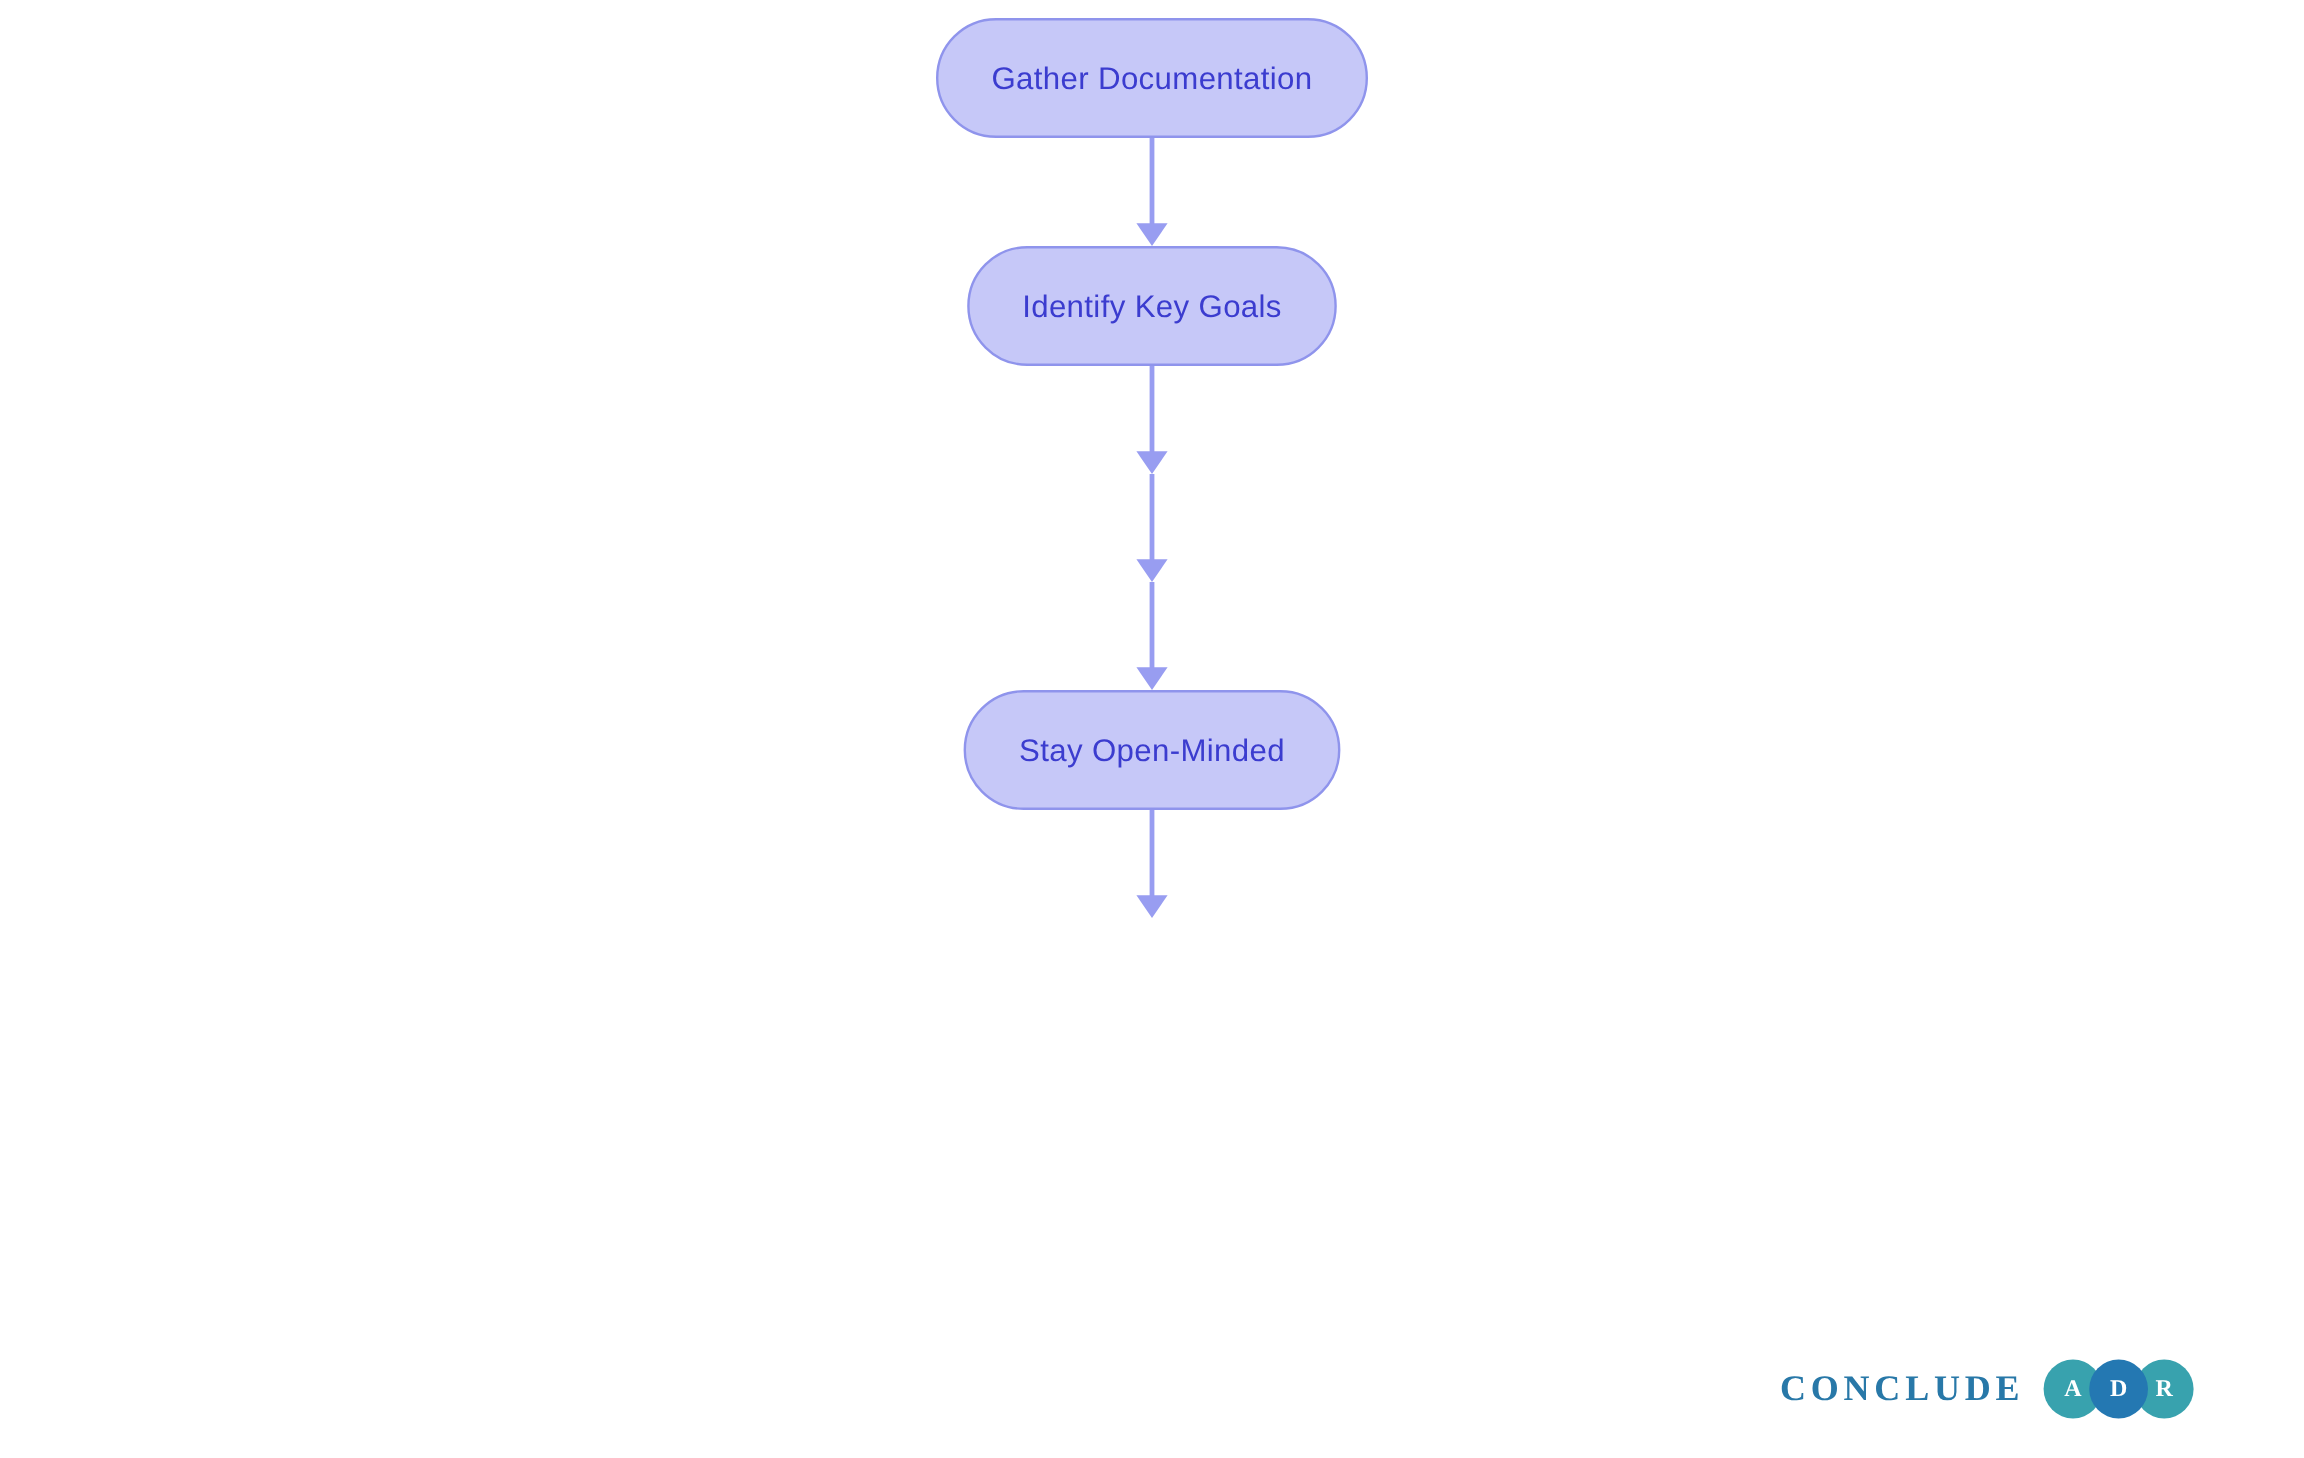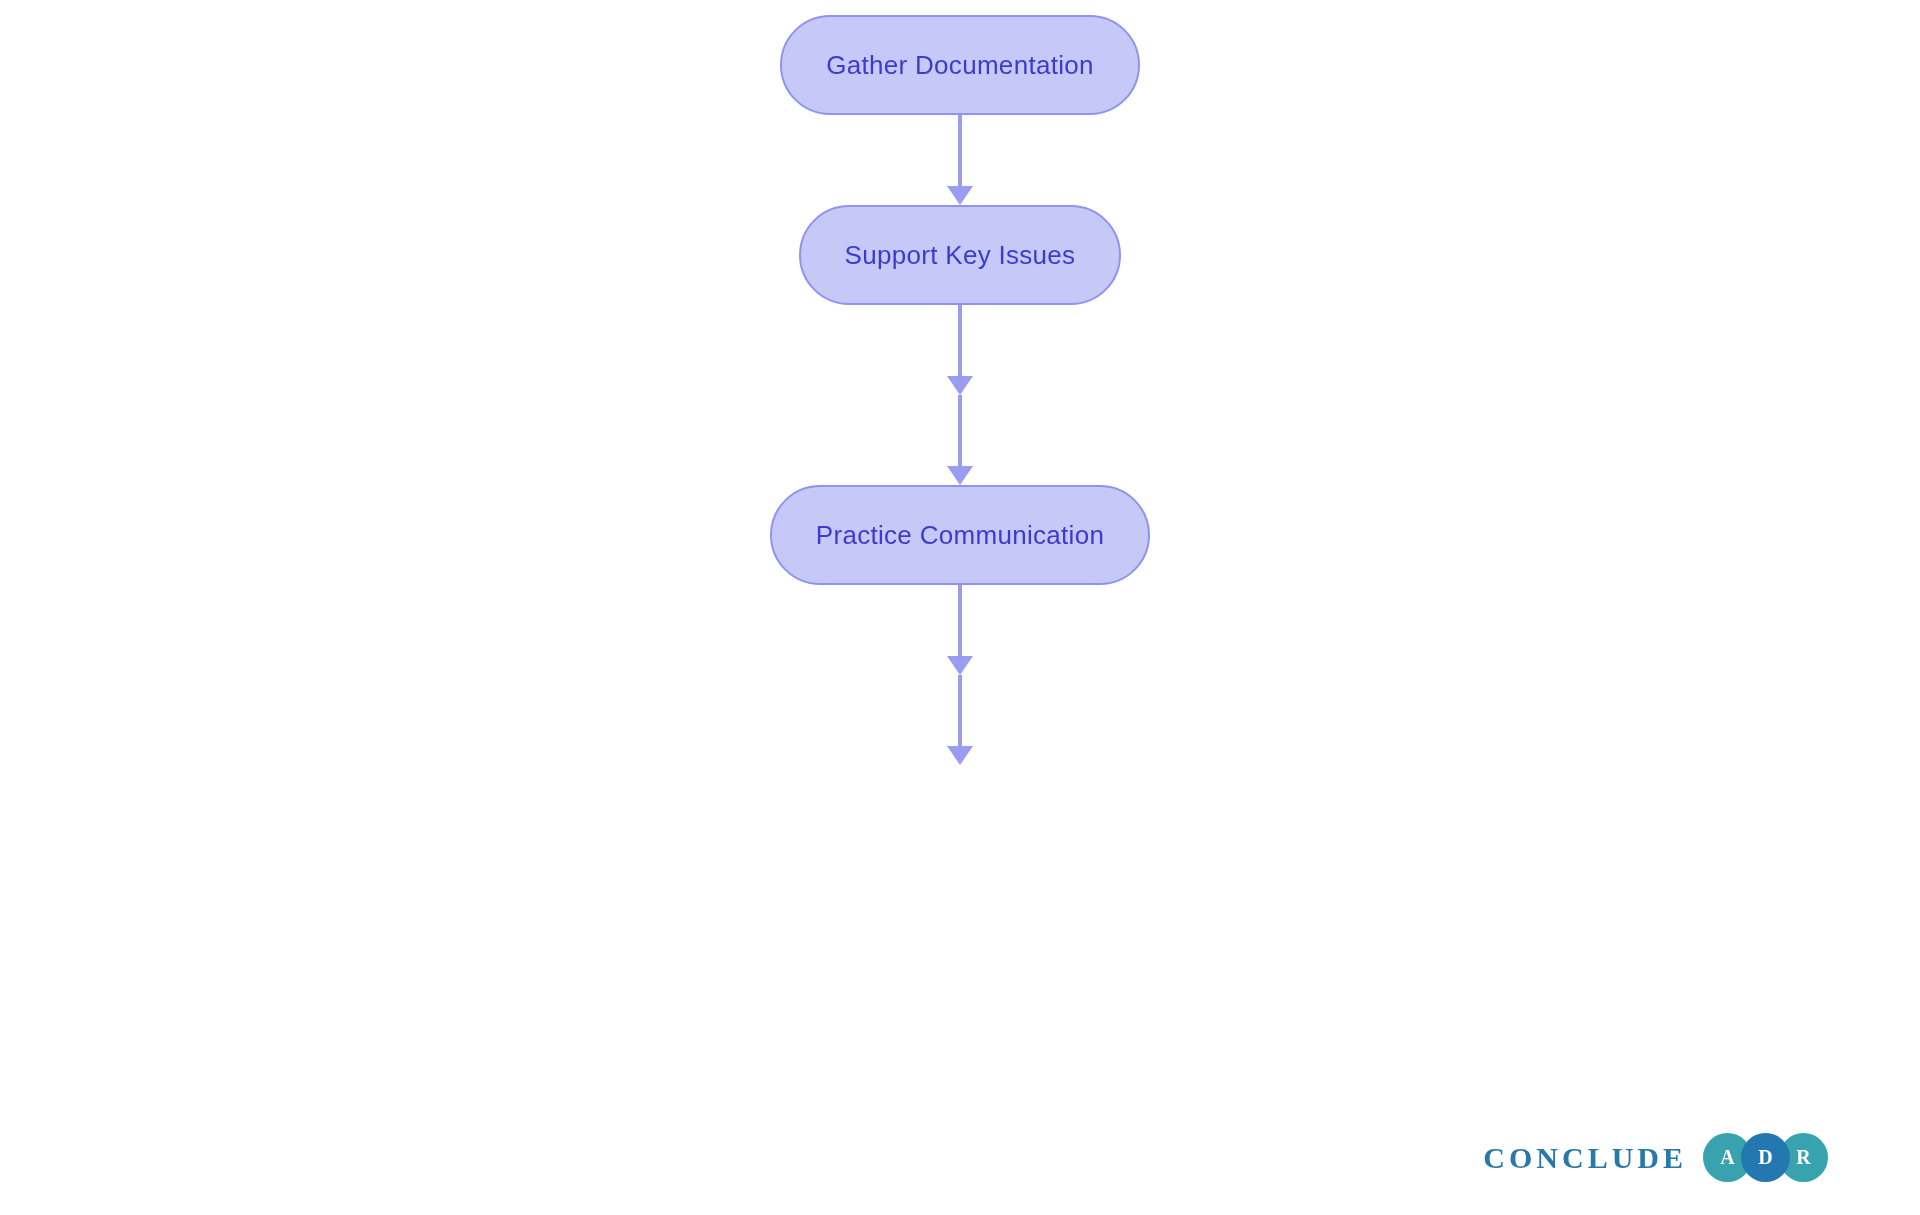--- a/index.html
+++ b/index.html
@@ -108,40 +108,40 @@
 
   <div class="flow">
 
     <div class="node">Gather Documentation</div>
 
     <div class="arrow">
       <div class="arrow-line"></div>
       <div class="arrow-head"></div>
     </div>
 
-    <div class="node">Support Key Issues</div>
+    <div class="node">Identify Key Goals</div>
 
     <div class="arrow">
       <div class="arrow-line"></div>
       <div class="arrow-head"></div>
     </div>
 
 
     <div class="arrow">
       <div class="arrow-line"></div>
       <div class="arrow-head"></div>
     </div>
 
-    <div class="node">Practice Communication</div>
 
     <div class="arrow">
       <div class="arrow-line"></div>
       <div class="arrow-head"></div>
     </div>
 
+    <div class="node">Stay Open-Minded</div>
 
     <div class="arrow">
       <div class="arrow-line"></div>
       <div class="arrow-head"></div>
     </div>
 
 
   </div>
 
   <div class="brand">

